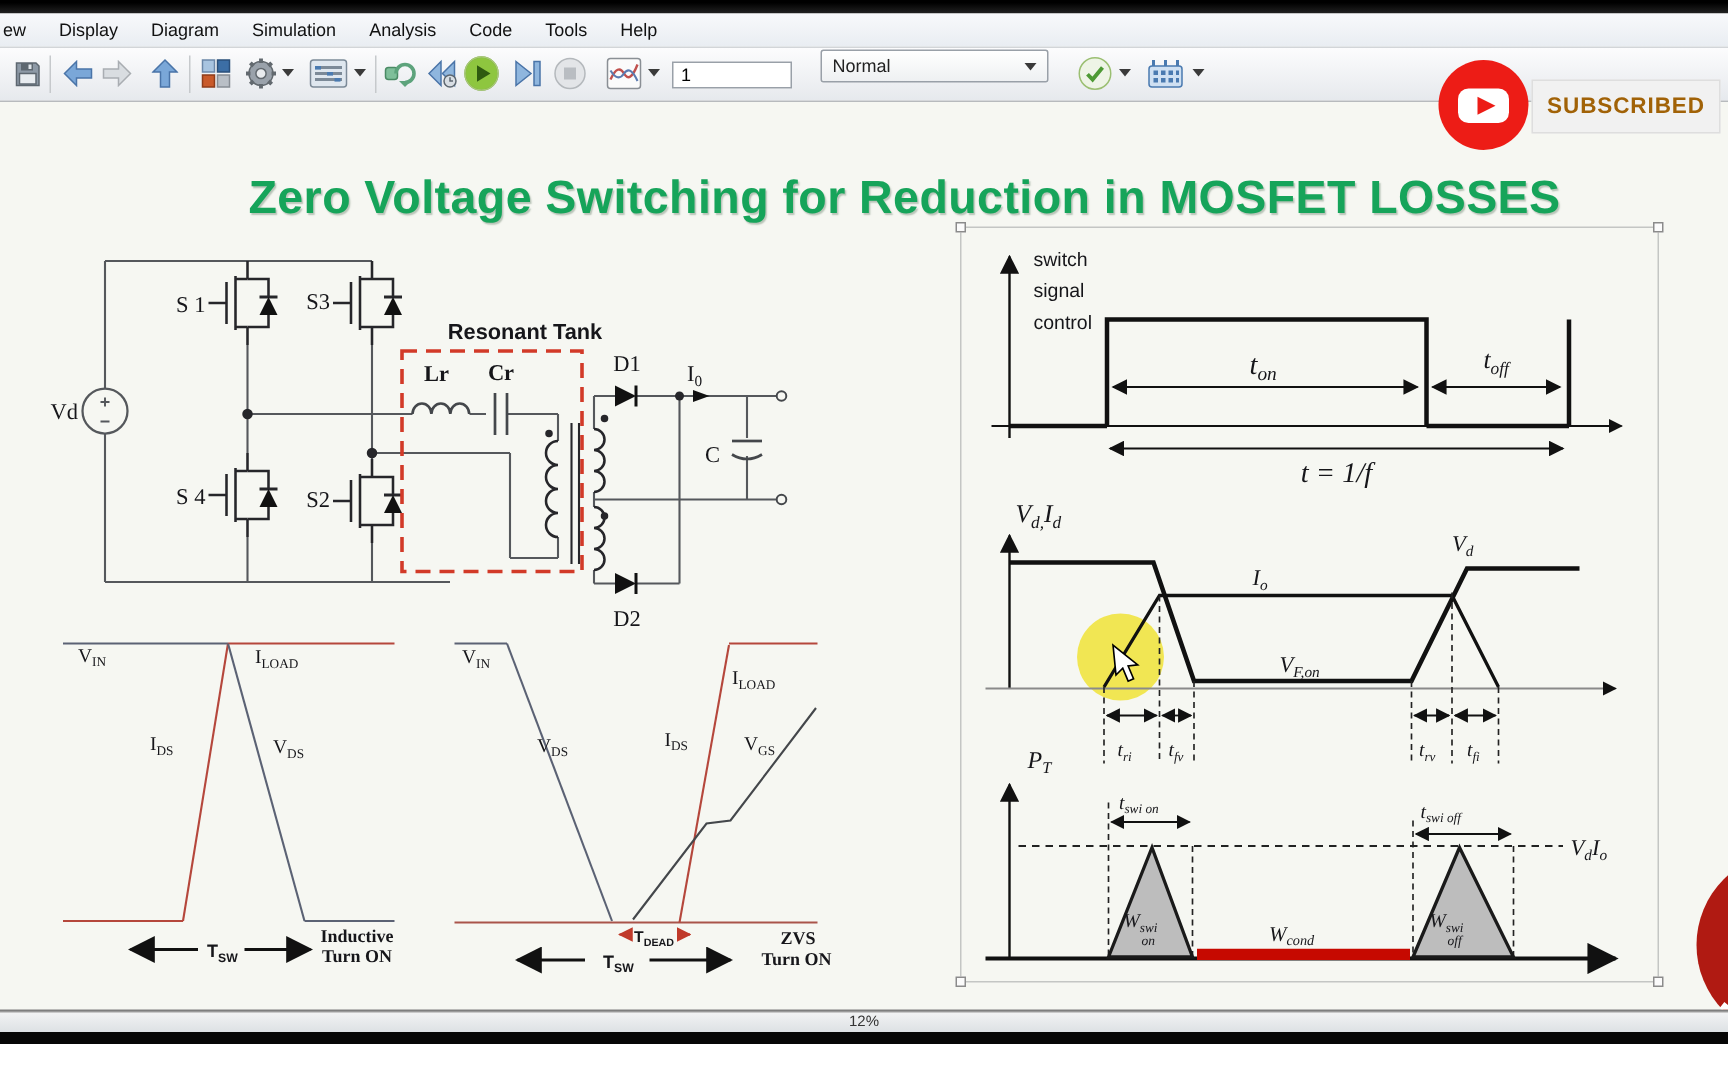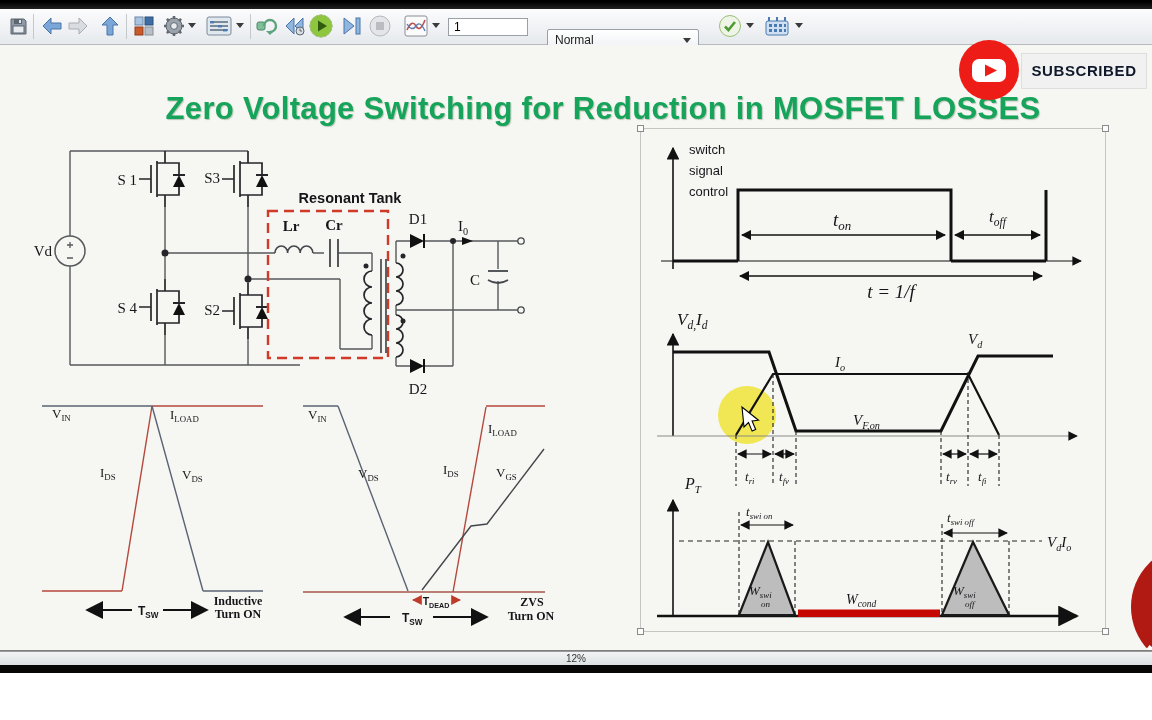--- a/index.html
+++ b/index.html
@@ -10,45 +10,55 @@
   .winbtn{position:absolute;right:3px;top:6px;width:26px;height:13px;background:linear-gradient(#d6d6d6,#8d8d8d);border:1px solid #5c5c5c;border-radius:3px;opacity:.5}
   .menubar{height:23px;background:linear-gradient(#f8f9fb,#e9edf2);display:flex;align-items:center;font-size:12px;color:#111;border-bottom:1px solid #d2d5d8}
   .menubar span{padding:3px 11px;cursor:default}
   .menubar span:first-child{padding-left:2px}
   .toolbar{height:36px;background:linear-gradient(#fcfcfd,#e6e9ed);border-bottom:1px solid #b7babd;position:relative}
   .tb{position:absolute;top:5px;width:24px;height:24px;display:flex;align-items:center;justify-content:center}
   .sep{position:absolute;top:5px;width:1px;height:25px;background:#c6c9cc}
   .caret{width:0;height:0;border-left:4px solid transparent;border-right:4px solid transparent;border-top:5px solid #3a3a3a}
   .caretbox{position:absolute;top:14px;width:10px;height:10px}
   .tinput{position:absolute;left:448px;top:9px;width:80px;height:18px;border:1px solid #99a0a8;background:#fff;font-size:12px;padding:0 5px;font-family:"Liberation Sans",sans-serif}
-  .combo{position:absolute;left:547px;top:20px;width:152px;height:22px;border:1px solid #99a0a8;border-radius:2px;background:linear-gradient(#ffffff,#eef0f2);font-size:12px;line-height:20px;padding-left:7px;color:#222}
+  .combo{position:absolute;left:547px;top:1px;width:152px;height:22px;border:1px solid #99a0a8;border-radius:2px;background:linear-gradient(#ffffff,#eef0f2);font-size:12px;line-height:20px;padding-left:7px;color:#222}
   .combo .caret{position:absolute;right:7px;top:8px}
   .canvas{position:relative;height:606px;background:#f6f7f2;overflow:hidden;border-bottom:1px solid #7e7e7e}
   .heading{position:absolute;left:0;right:0;top:46px;text-align:center;transform:translateX(27px);font-size:31px;font-weight:bold;color:#16a45a;letter-spacing:.3px;text-shadow:1px 1px 1px rgba(70,100,75,.35)}
   .figure-sel{position:absolute;left:640px;top:83px;width:466px;height:504px;border:1px solid #c4c6c4}
   .handle{position:absolute;width:7px;height:7px;background:#fbfbfb;border:1px solid #8b8b8b}
   .h-tl{left:-4px;top:-4px}.h-tr{right:-4px;top:-4px}.h-bl{left:-4px;bottom:-4px}.h-br{right:-4px;bottom:-4px}
   .statusbar{height:14px;background:linear-gradient(#f2f3f4,#dde1e4);border-top:1px solid #9a9a9a;text-align:center;font-size:10px;color:#333;line-height:13px}
   .bottomstrip{height:8px;background:#060606}
   .yt{position:absolute;left:958px;top:39px;width:62px;height:62px;z-index:50}
-  .subbtn{position:absolute;left:1021px;top:53px;width:126px;height:36px;background:#f1f1f1;border:1px solid #dedede;color:#0f172a;font-weight:bold;font-size:15px;letter-spacing:.6px;text-align:center;line-height:34px;z-index:49}
+  .subbtn{position:absolute;left:1021px;top:53px;width:126px;height:36px;background:#f1f1f1;border:1px solid #dedede;color:#a16207;font-weight:bold;font-size:15px;letter-spacing:.6px;text-align:center;line-height:34px;z-index:49}
   .chlogo{position:absolute;left:1118px;top:492px;width:140px;height:140px}
   svg text{font-family:"Liberation Serif",serif;fill:#16161a}
   svg .sans{font-family:"Liberation Sans",sans-serif}
   svg .it{font-style:italic}
   svg .sub{font-size:68%}
   svg .b{font-weight:bold}
 </style>
 </head>
 <body>
 
 <div id="app">
   <div class="topstrip"></div>
 
 
+  <div class="menubar">
+    <span>ew</span>
+    <span>Display</span>
+    <span>Diagram</span>
+    <span>Simulation</span>
+    <span>Analysis</span>
+    <span>Code</span>
+    <span>Tools</span>
+    <span>Help</span>
+  </div>
 
   <div class="toolbar">
     <div class="tb" style="left:6px">
       <svg width="19" height="19">
           <path d="M2,2 h13 l2,2 v13 h-15 z" fill="#8d99a6" stroke="#5d6770"></path>
           <rect x="5" y="2" width="8" height="5" fill="#5d6770"></rect>
           <rect x="10" y="3" width="2" height="3" fill="#dfe5ea"></rect>
           <rect x="4" y="9" width="11" height="7" fill="#e8ecf0" stroke="#5d6770"></rect>
         </svg>
     </div>

